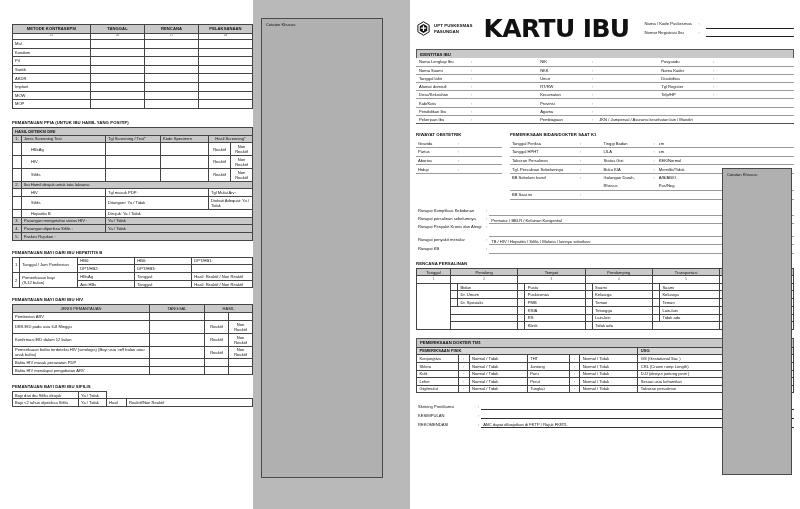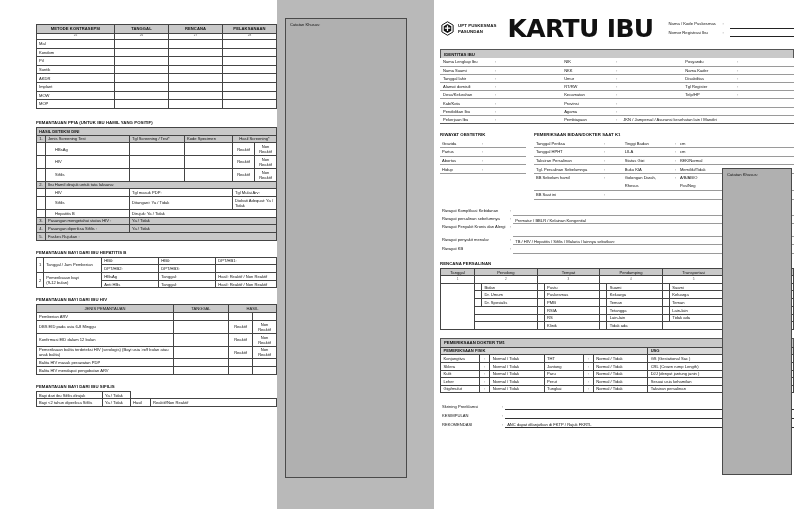--- a/index.html
+++ b/index.html
@@ -5,21 +5,21 @@
   * { box-sizing: border-box; margin: 0; padding: 0; }
   body {
     width: 800px; height: 509px;
     background: #ffffff;
     font-family: "Liberation Sans", sans-serif;
     font-size: 4.1px;
     color: #111;
     overflow: hidden;
     position: relative;
   }
-  .page { position: absolute; inset: 0; display: flex; padding-left: 24px; }
+  .page { position: absolute; inset: 0; display: flex; }
 
   
   table { border-collapse: collapse; width: 100%; }
   td, th { border: 0.5px solid #444; padding: 0.8px 2px; font-weight: normal;
            text-align: left; vertical-align: middle; font-size: 4.1px; line-height: 1.25; }
   .hdr { background: #c9c9c9; font-weight: bold; font-size: 4.1px; text-align: center; letter-spacing: .02em; }
   .hdr-left { background: #c9c9c9; font-weight: bold; text-align: left; }
   .num { text-align: center; font-size: 3.1px; color: #555; }
   .ctr { text-align: center; }
   .sect-title { font-weight: bold; font-size: 4.3px; letter-spacing: .01em; margin-bottom: 2px; }

